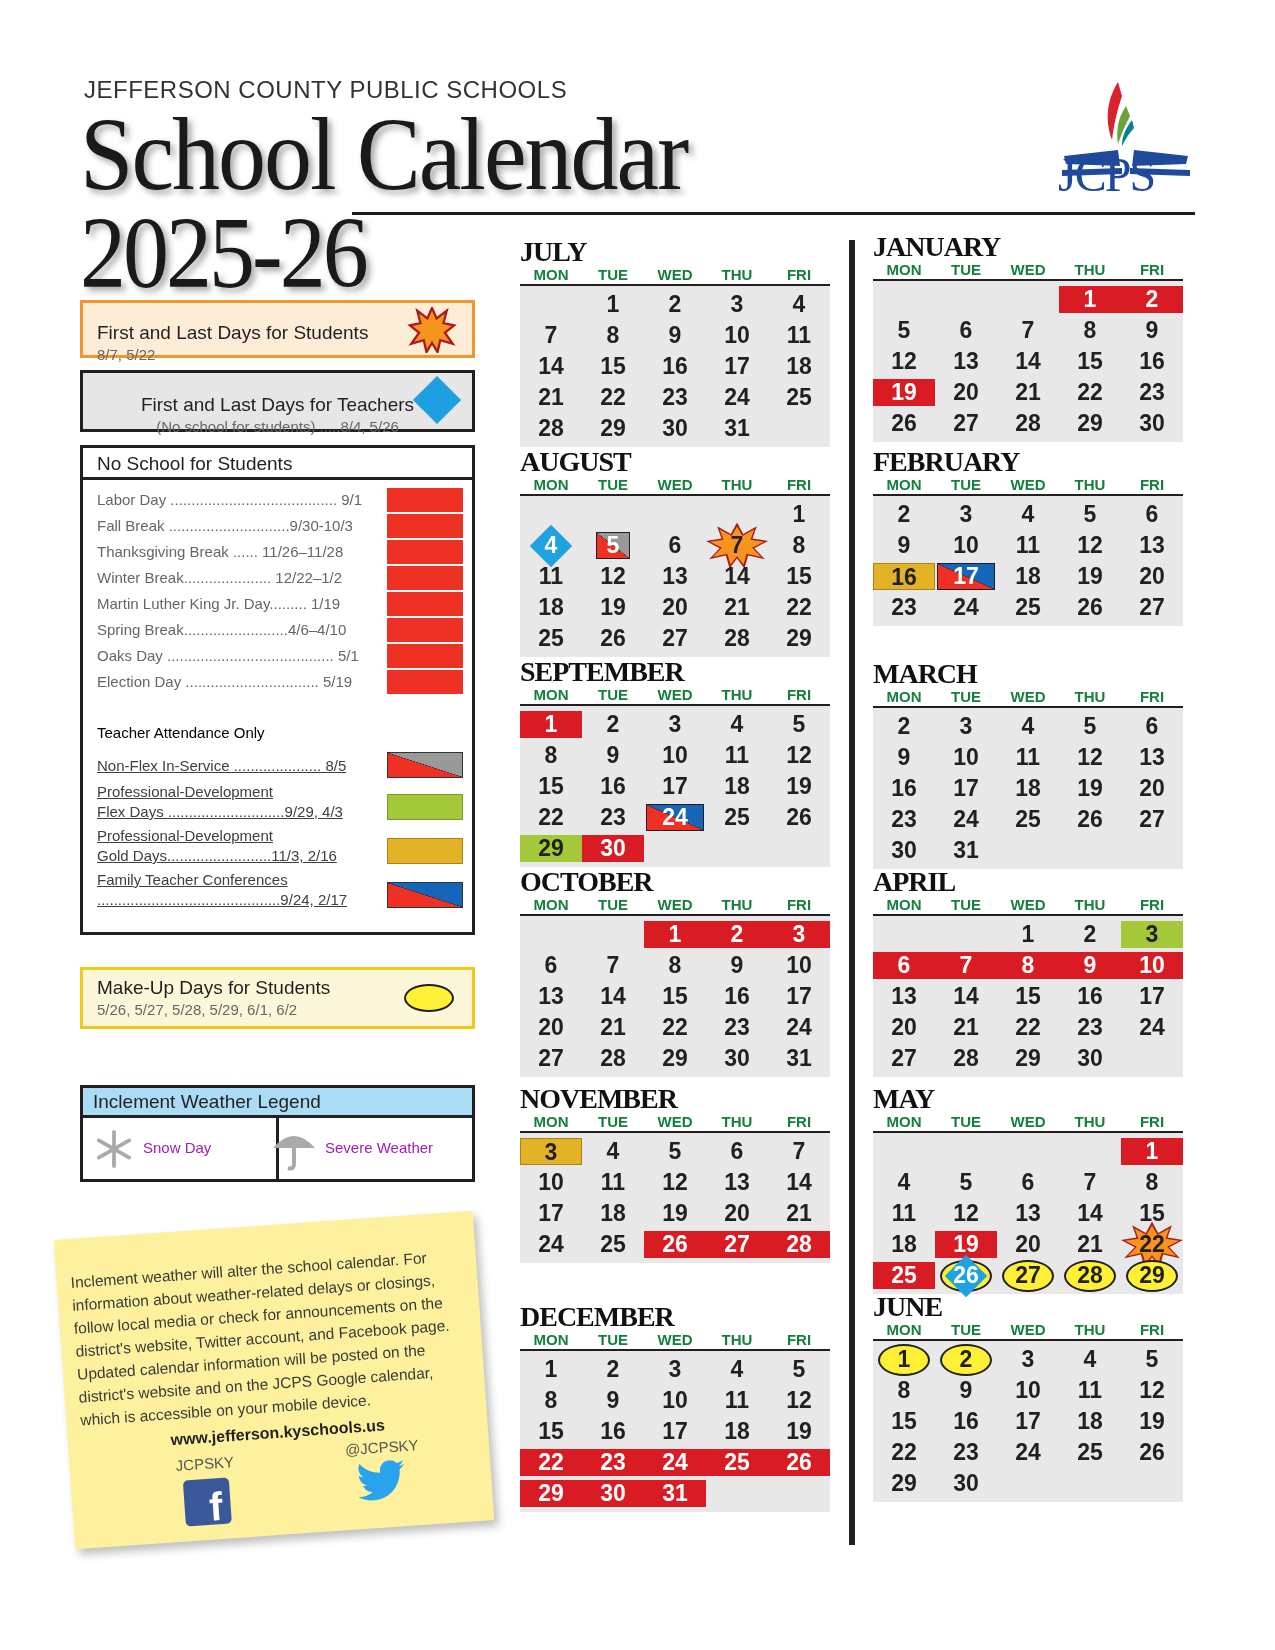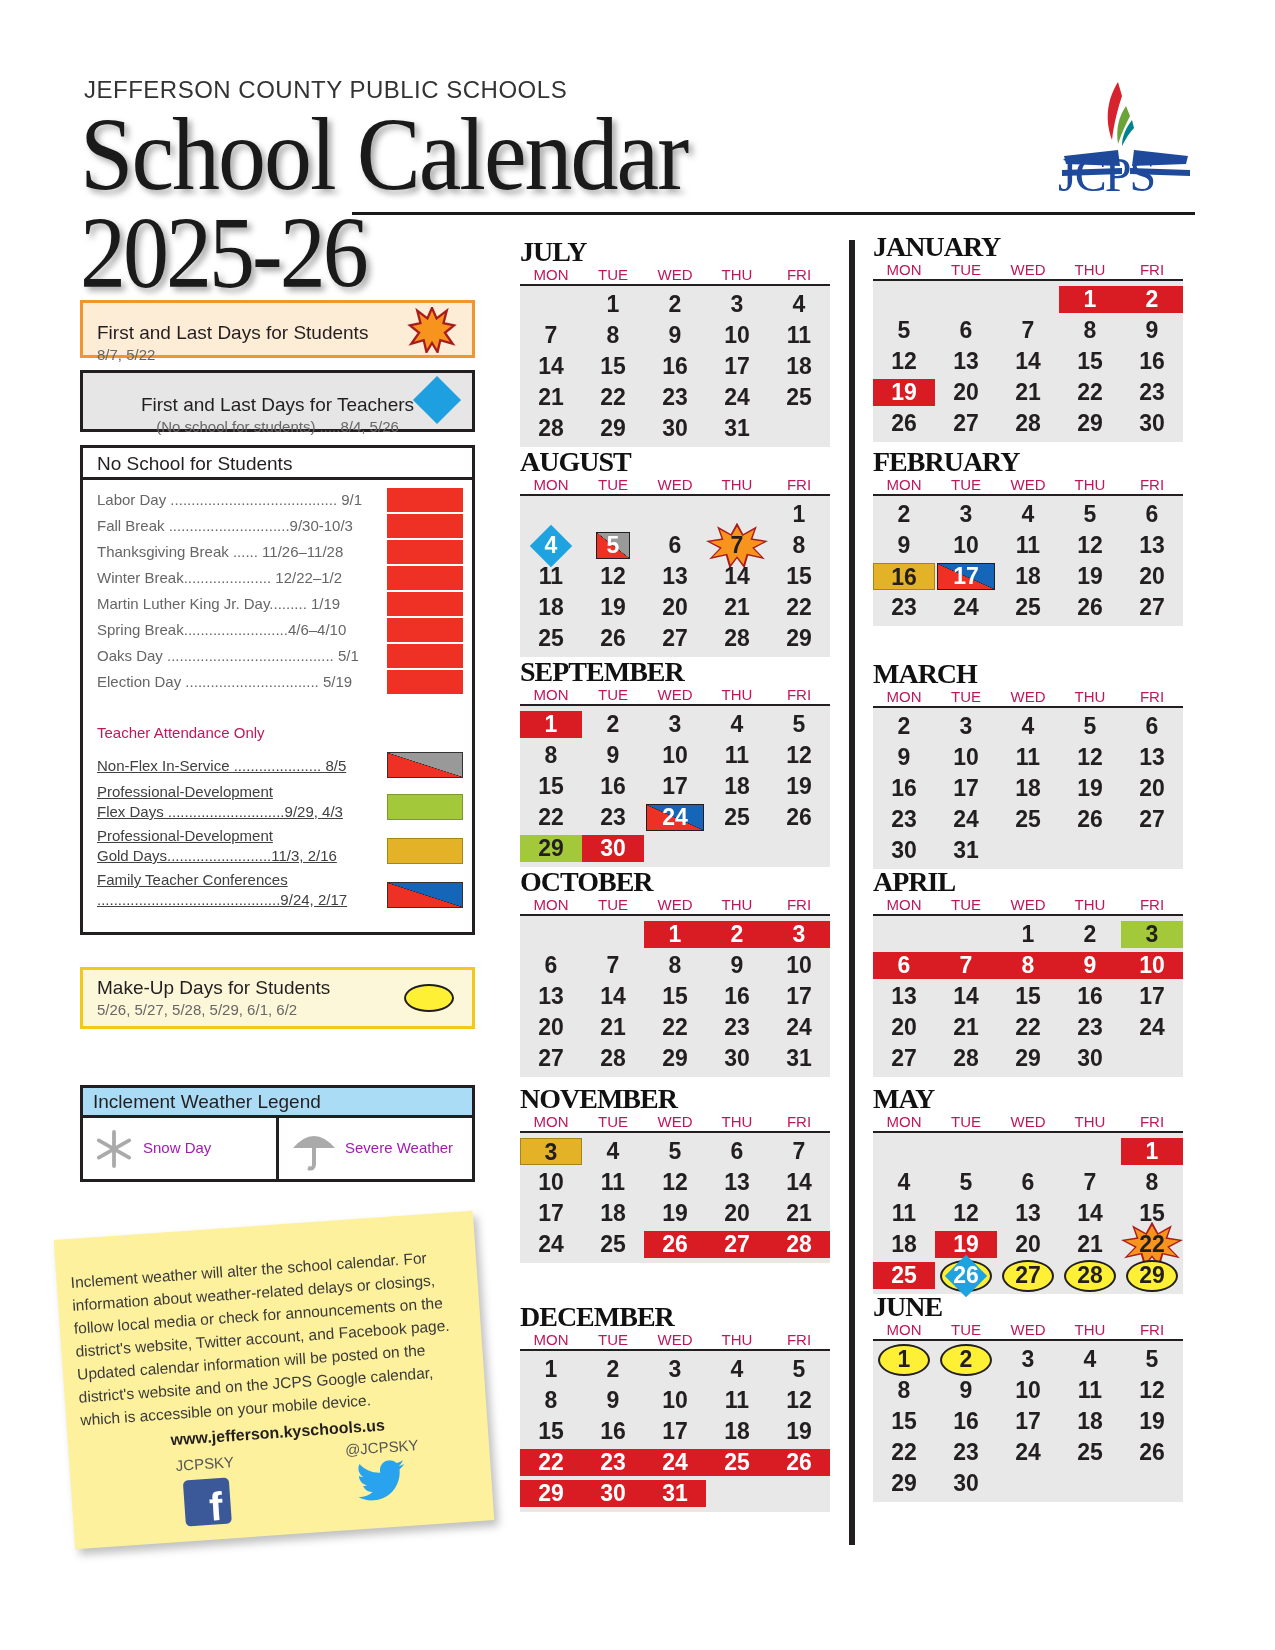--- a/index.html
+++ b/index.html
@@ -21,21 +21,21 @@
   .box-title { font-size: 19px; color: #231f20; line-height: 24px; }
   .box-sub { font-size: 15px; color: #666; line-height: 20px; }
   .star-legend { position: absolute; right: 12px; top: 4px; }
   .diamond-legend { position: absolute; right: 18px; top: 10px; width: 34px; height: 34px; background: #1e9fe0; transform: rotate(45deg); }
 
   .box3 { top: 445px; height: 490px; border: 3px solid #231f20; }
   .box3-head { height: 32px; border-bottom: 3px solid #231f20; font-size: 19px; padding: 4px 14px; line-height: 24px; }
   .nsrow { position: absolute; left: 14px; width: 364px; height: 27px; }
   .nsrow .lbl { position: absolute; left: 0; top: 3px; width: 270px; font-size: 15px; color: #666; white-space: nowrap; overflow: hidden; }
   .nsrow .swatch { position: absolute; left: 290px; top: 0; width: 76px; height: 24px; background: #ee3124; }
-  .section-lbl { position: absolute; left: 14px; font-size: 15px; color: #be185d; }
+  .section-lbl { position: absolute; left: 14px; font-size: 15px; color: #000000; }
   .tarow { position: absolute; left: 14px; width: 364px; }
   .tarow .lbl { font-size: 15px; color: #404040; line-height: 20px; width: 270px; text-decoration: underline; }
   .tarow .swatch { position: absolute; left: 290px; width: 76px; height: 26px; border: 1px solid #333; }
 
   .box4 { top: 967px; height: 62px; background: #fdf7d9; border: 3px solid #f2c918; padding: 6px 14px; }
   .oval-legend { position: absolute; right: 18px; top: 14px; width: 50px; height: 28px; border-radius: 50%; background: #fef035; border: 2px solid #231f20; }
 
   .box5 { top: 1085px; height: 97px; border: 3px solid #231f20; }
   .box5-head { height: 30px; background: #abdcf6; border-bottom: 3px solid #231f20; font-size: 19px; padding: 2px 10px; line-height: 24px; }
   .wx-cell { position: absolute; top: 30px; height: 61px; }
@@ -50,21 +50,21 @@
   .tw-lbl { position: absolute; left: 262px; top: 4px; font-size: 15px; color: #555; }
   .fb-icon { position: absolute; left: 98px; top: 32px; width: 46px; height: 46px; background: #3b5998; border-radius: 5px; color: #fff; font-weight: bold; font-size: 40px; text-align: right; padding-right: 8px; line-height: 56px; overflow: hidden; }
   .tw-icon { position: absolute; left: 272px; top: 26px; }
 
   .vdivider { position: absolute; left: 849px; top: 240px; width: 6px; height: 1305px; background: #231f20; }
 
   
   .month { position: absolute; width: 310px; }
   .mname { font-family: "Liberation Serif", "DejaVu Serif", serif; font-weight: bold; font-size: 28px; line-height: 28px; letter-spacing: -1px; color: #111; height: 28px; }
   .dows { display: flex; border-bottom: 2px solid #231f20; height: 20px; }
-  .dow { flex: 1; text-align: center; font-size: 15px; line-height: 18px; color: #be185d; }
+  .dow { flex: 1; text-align: center; font-size: 15px; line-height: 18px; color: #15803d; font-weight: bold; }
   .grid { background: #e8e8e8; display: grid; grid-template-columns: repeat(5, 1fr); grid-auto-rows: 31px; padding-top: 3px; padding-bottom: 3px; }
   .day { position: relative; text-align: center; font-weight: bold; font-size: 23px; line-height: 31px; color: #231f20; }
   .day span { position: relative; z-index: 2; }
   .day.red { background: #d91c24; color: #fff; height: 27px; line-height: 27px; margin-top: 2px; }
   .day.green { background: #a3c93a; color: #231f20; height: 27px; line-height: 27px; margin-top: 2px; }
   .day.gold { background: #e3b226; color: #231f20; height: 27px; line-height: 27px; margin-top: 2px; border: 1px solid #a88418; }
   .day.split-blue { background: linear-gradient(to top right, #ee3124 49%, #231f20 50%, #1565b8 51%); color: #fff; height: 27px; line-height: 25px; margin: 2px 2px 0 2px; border: 1px solid #231f20; }
   .day.split-grey { background: linear-gradient(to top right, #ee3124 49%, #231f20 50%, #999 51%); color: #fff; height: 27px; line-height: 25px; margin: 2px 14px 0 14px; border: 1px solid #231f20; }
   .day.diamond::before { content: ""; position: absolute; left: 50%; top: 50%; width: 30px; height: 30px; background: #1ea3e0; transform: translate(-50%,-50%) rotate(45deg); z-index: 1; }
   .day.diamond { color: #fff; }
@@ -176,21 +176,21 @@
     <svg style="position:absolute;left:12px;top:12px" width="38" height="38" viewBox="0 0 40 40">
       <g stroke="#aaa" stroke-width="4" stroke-linecap="round">
         <line x1="20" y1="2" x2="20" y2="38"></line>
           <line x1="4" y1="11" x2="36" y2="29"></line>
           <line x1="4" y1="29" x2="36" y2="11"></line>
       </g>
     </svg>
     <div class="lbl" style="left:60px">Snow Day</div>
   </div>
   <div class="wx-divider"></div>
-  <div class="wx-cell" style="left:200px;width:220px">
+  <div class="wx-cell" style="left:180px;width:220px">
     <svg style="position:absolute;left:8px;top:10px" width="46" height="44" viewBox="0 0 46 44">
       <path d="M2 20 Q23 -4 44 20 Z" fill="#aaa"></path>
       <path d="M23 20 L23 36 Q23 42 17 40" stroke="#aaa" stroke-width="4" fill="none"></path>
     </svg>
     <div class="lbl" style="left:62px">Severe Weather</div>
   </div>
 </div>
 
 <div class="note">
   <div class="note-text">Inclement weather will alter the school calendar. For information about weather-related delays or closings, follow local media or check for announcements on the district's website, Twitter account, and Facebook page. Updated calendar information will be posted on the district's website and on the JCPS Google calendar, which is accessible on your mobile device.</div>

